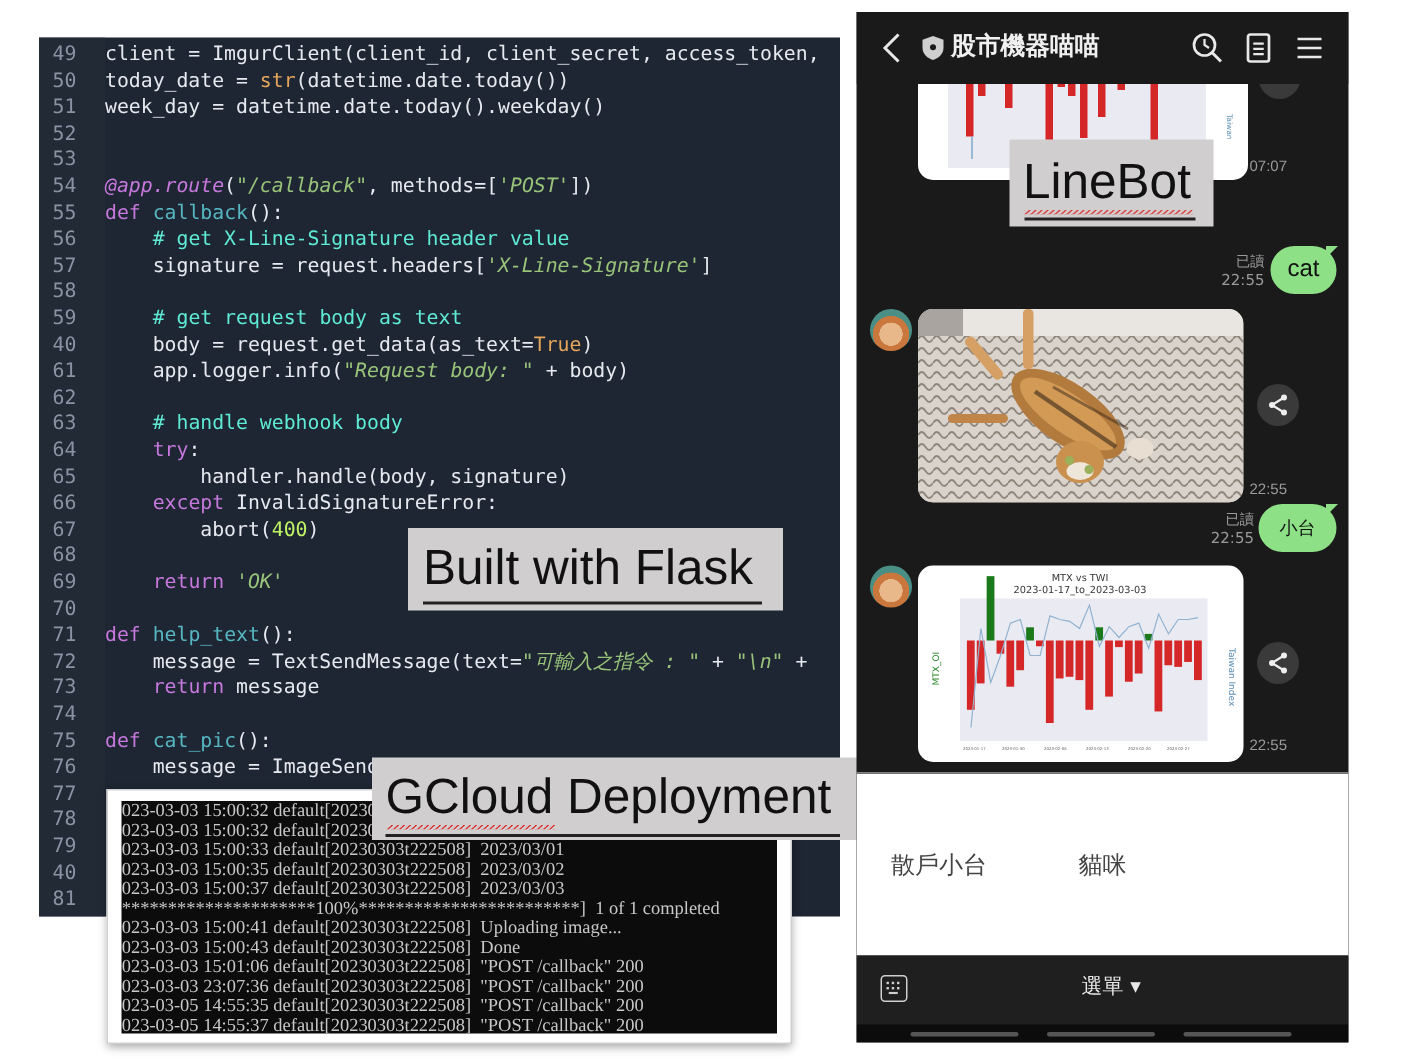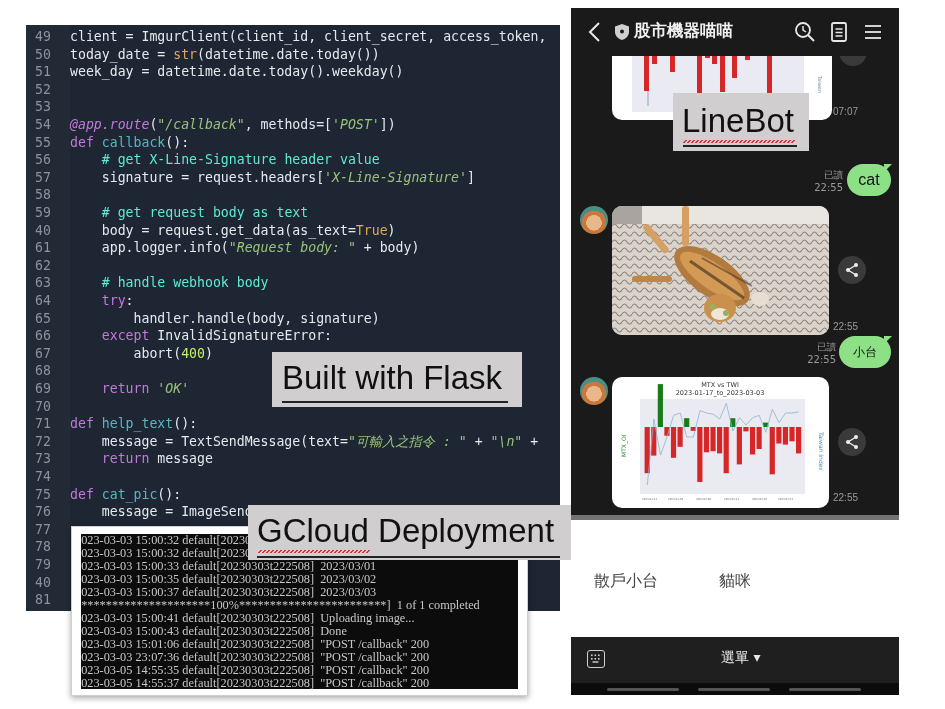--- a/index.html
+++ b/index.html
@@ -40,21 +40,21 @@
   .chat { position: absolute; left: 0; top: 48px; width: 100%; height: 459px; overflow: hidden; }
   .img-bubble { position: absolute; background: #fff; border-radius: 10px; overflow: hidden; }
   .time { position: absolute; font-size: 10px; color: #9a9a9a; font-family: "Liberation Sans", sans-serif; }
   .read { position: absolute; font-size: 9.5px; color: #9a9a9a; text-align: right; line-height: 13px; font-family: "DejaVu Sans", sans-serif; }
   .bubble-green { position: absolute; background: #8de086; border-radius: 17px; color: #111; font-family: "Liberation Sans", sans-serif; font-size: 16px; display: flex; align-items: center; justify-content: center; }
   .bubble-tail { position: absolute; width: 0; height: 0; border-left: 8px solid #8de086; border-bottom: 8px solid transparent; }
   .avatar { position: absolute; width: 28px; height: 28px; border-radius: 50%; overflow: hidden; background: radial-gradient(circle at 50% 60%, #e8b88a 0 35%, #c9773d 36% 55%, #4a8f86 56%); }
   .share-btn { position: absolute; width: 28px; height: 28px; border-radius: 50%; background: #3a3a3a; display: flex; align-items: center; justify-content: center; cursor: pointer; }
   .partial-circle { position: absolute; width: 28px; height: 28px; border-radius: 50%; background: #3a3a3a; }
 
-  .rich-menu { position: absolute; left: 0; top: 507px; width: 100%; height: 122px; background: #ffffff; border-top: 5px solid #737373; }
+  .rich-menu { position: absolute; left: 0; top: 507px; width: 100%; height: 122px; background: #ffffff; border-top: 1px solid #737373; }
   .menu-item { position: absolute; top: 0; height: 122px; display: flex; align-items: center; justify-content: center; text-align: center; color: #444; font-size: 16px; line-height: 22px; cursor: pointer; font-family: "DejaVu Sans", sans-serif; }
 
   .bottom-bar { position: absolute; left: 0; top: 629px; width: 100%; height: 46px; background: #1f1f1f; }
   .kb-icon { position: absolute; left: 16px; top: 13px; width: 18px; height: 18px; border: 1.6px solid #cfcfcf; border-radius: 3px; cursor: pointer; }
   .menu-toggle { position: absolute; left: 150px; top: 12px; color: #e8e8e8; font-size: 14px; cursor: pointer; font-family: "DejaVu Sans", sans-serif; }
   .nav-bar { position: absolute; left: 0; top: 675px; width: 100%; height: 12px; background: #0c0c0c; }
   .nav-pill { position: absolute; top: 5px; width: 72px; height: 3px; border-radius: 2px; background: #555; }
 </style>
 </head>
 <body>

